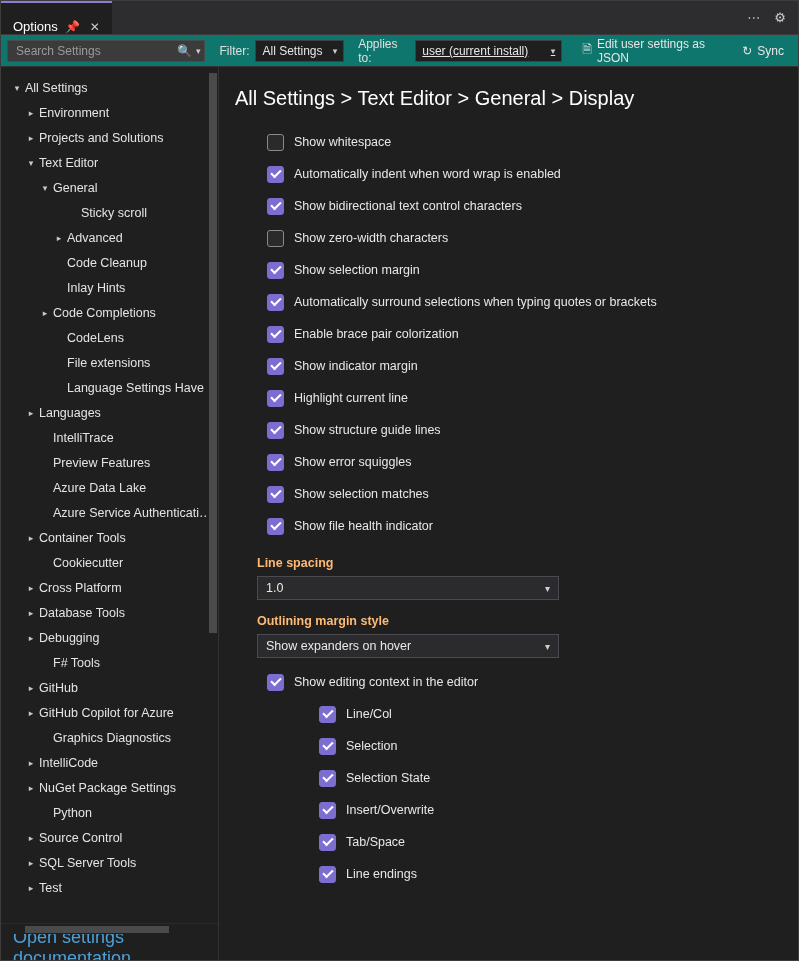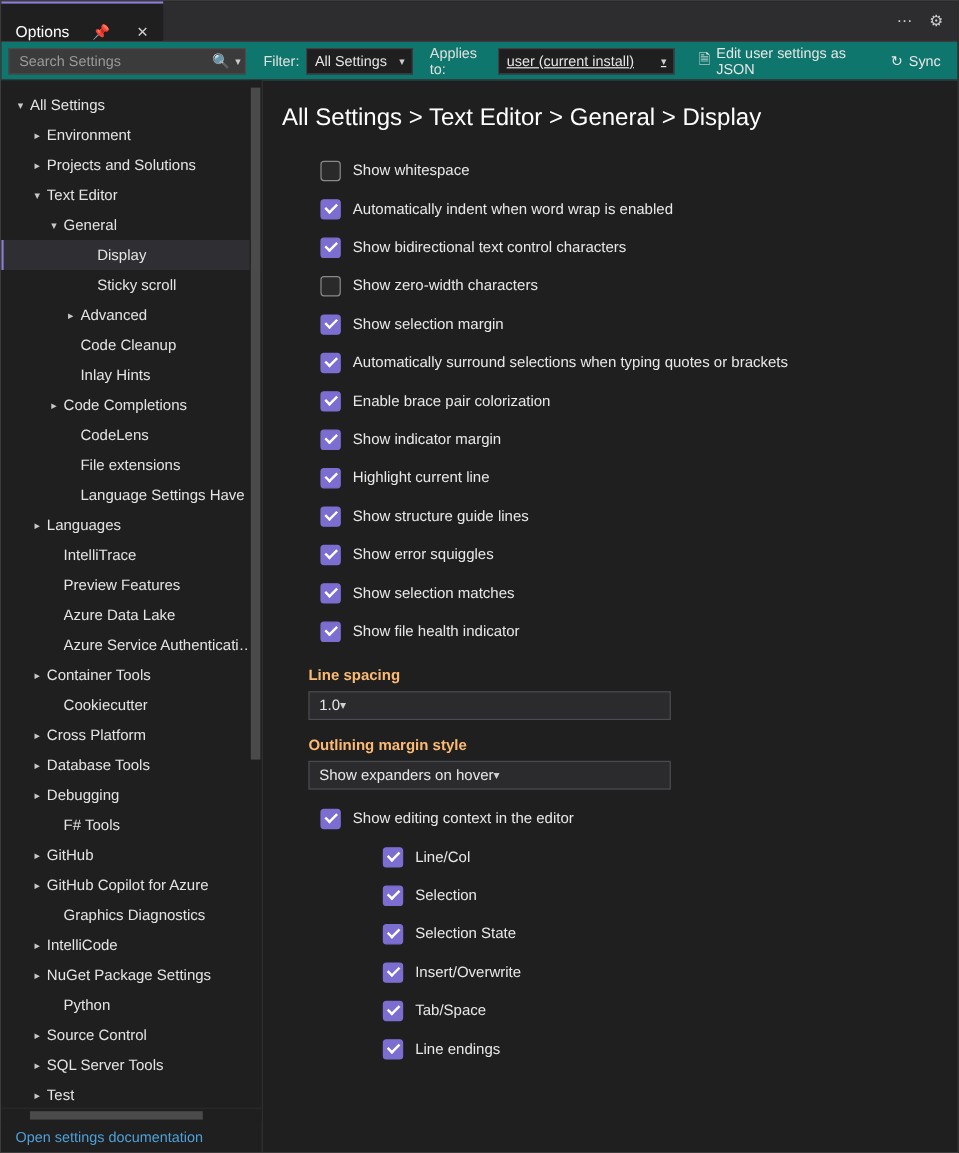--- a/index.html
+++ b/index.html
@@ -21,21 +21,21 @@
   .titlebar {
     height: 34px;
     display: flex;
     align-items: stretch;
     background: #2d2d30;
     border-bottom: 1px solid #3c3c3c;
   }
   .tab {
     display: flex;
     align-items: center;
-    gap: 20px;
+    gap: 8px;
     padding: 16px 10px 0 12px;
     background: #1f1f1f;
     border-top: 2px solid #8b7fd4;
     font-size: 12.5px;
     color: #ffffff;
     min-width: 110px;
   }
   .tab-title { font-size: 13px; }
   .tab-icon {
     width: 14px; height: 14px;
@@ -175,21 +175,21 @@
   .hscroll-thumb {
     position: absolute;
     left: 24px; top: 2px;
     width: 144px; height: 7px;
     background: #4a4a4a;
   }
   .doc-link {
     height: 28px;
     display: flex; align-items: center;
     padding-left: 12px;
-    font-size: 12px;
+    font-size: 18px;
     color: #4ea0d8;
     cursor: pointer;
   }
 
   
   .content {
     flex: 1;
     padding: 16px 18px 0 14px;
     overflow: hidden;
     position: relative;
@@ -237,20 +237,21 @@
     margin: 14px 0 6px 24px;
   }
   .select-box {
     margin-left: 24px;
     width: 302px;
     height: 24px;
     background: #2b2b2e;
     border: 1px solid #4a4a52;
     display: flex;
     align-items: center;
+    justify-content: space-between;
     padding: 0 8px;
     font-size: 12.5px;
     color: #e8e8e8;
   }
   .select-box .caret { font-size: 10px; color: #cfcfcf; }
   .gap-sm { height: 8px; }
 </style>
 </head>
 <body>
 
@@ -320,25 +321,20 @@
           <div class="tree-item">
             <span class="tw" style="display: inline-block; width: 22px; flex: 0 0 22px;"></span>
             <span class="chev down"></span>
             <span class="tree-label">Text Editor</span>
           </div>
           <div class="tree-item">
             <span class="tw" style="display: inline-block; width: 36px; flex: 0 0 36px;"></span>
             <span class="chev down"></span>
             <span class="tree-label">General</span>
           </div>
-          <div class="tree-item selected">
-            <span class="tw" style="display: inline-block; width: 64px; flex: 0 0 64px;"></span>
-            <span class="chev none"></span>
-            <span class="tree-label">Display</span>
-          </div>
           <div class="tree-item">
             <span class="tw" style="display: inline-block; width: 64px; flex: 0 0 64px;"></span>
             <span class="chev none"></span>
             <span class="tree-label">Sticky scroll</span>
           </div>
           <div class="tree-item">
             <span class="tw" style="display: inline-block; width: 50px; flex: 0 0 50px;"></span>
             <span class="chev right"></span>
             <span class="tree-label">Advanced</span>
           </div>

